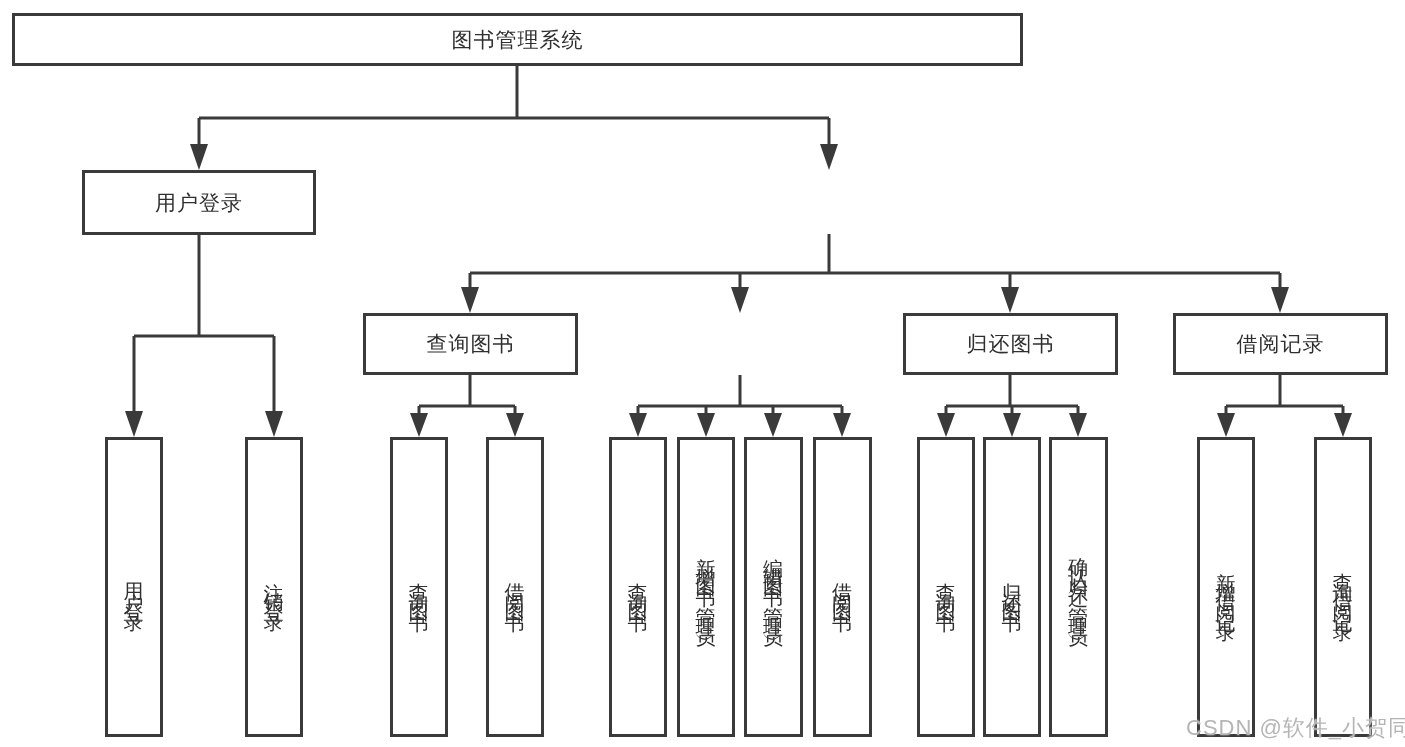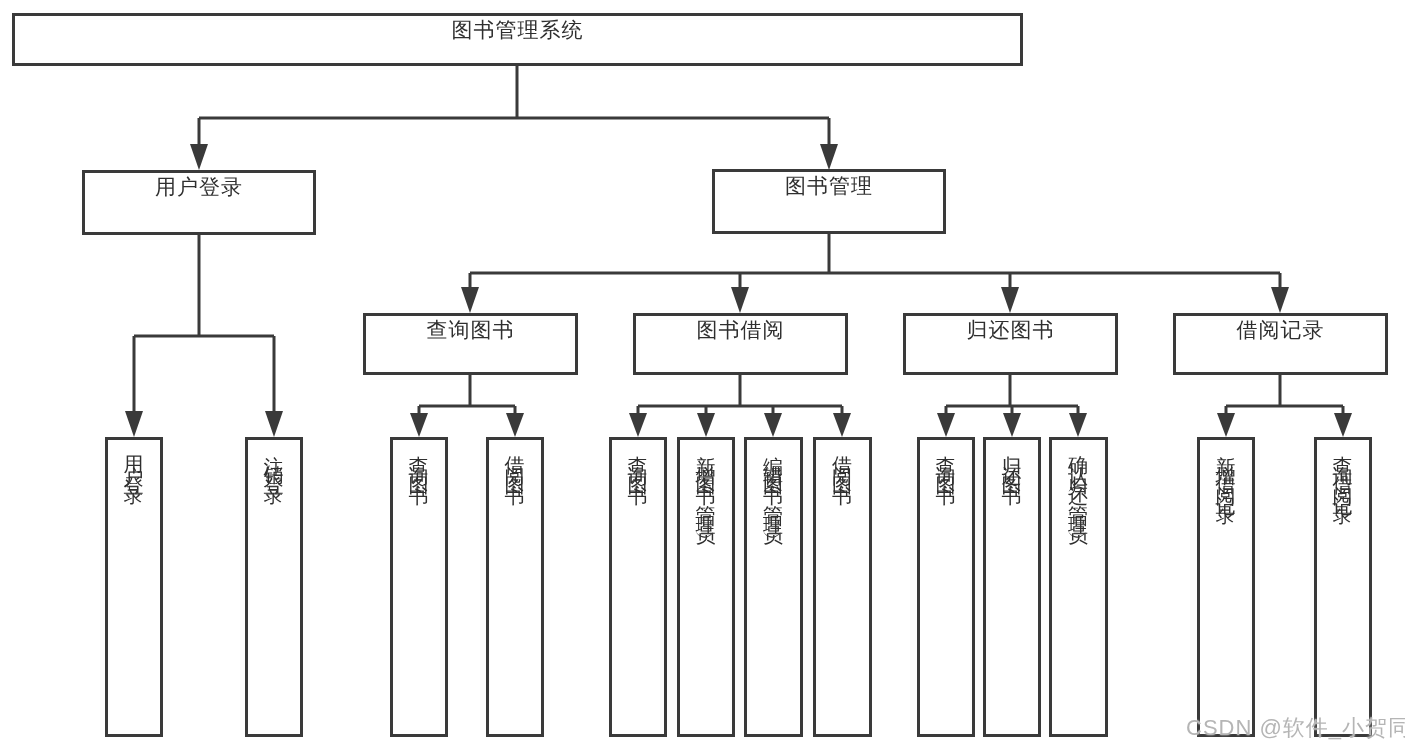--- a/index.html
+++ b/index.html
@@ -25,20 +25,21 @@
   svg.connectors polygon {
     fill: var(--line, #3a3a3a);
     stroke: none;
   }
   .hnode, .vnode {
     position: absolute;
     box-sizing: border-box;
     background: var(--boxfill, #ffffff);
     border: 3px solid var(--line, #3a3a3a);
     display: flex;
+    align-items: center;
     justify-content: center;
     z-index: 2;
     color: var(--text, #2f2f2f);
   }
   .hnode { font-size: 21px; letter-spacing: 1px; }
   .vnode { font-size: 20px; }
   .vnode .vtext {
     writing-mode: vertical-rl;
     text-orientation: mixed;
     letter-spacing: 10px;
@@ -112,29 +113,23 @@
     </g>
   </svg>
 
   <div class="hnode" style="left:12px; top:13px; width:1011px; height:53px;">
     <span>图书管理系统</span>
   </div>
 
   <div class="hnode" style="left:82px; top:170px; width:234px; height:65px;">
     <span>用户登录</span>
   </div>
-  <div class="hnode" style="left:712px; top:169px; width:234px; height:65px;">
-    <span>图书管理</span>
-  </div>
 
   <div class="hnode" style="left:363px; top:313px; width:215px; height:62px;">
     <span>查询图书</span>
-  </div>
-  <div class="hnode" style="left:633px; top:313px; width:215px; height:62px;">
-    <span>图书借阅</span>
   </div>
   <div class="hnode" style="left:903px; top:313px; width:215px; height:62px;">
     <span>归还图书</span>
   </div>
   <div class="hnode" style="left:1173px; top:313px; width:215px; height:62px;">
     <span>借阅记录</span>
   </div>
 
   <div class="vnode" style="left:105px; top:437px; width:58px; height:300px;">
     <span class="vtext">用户登录</span>

